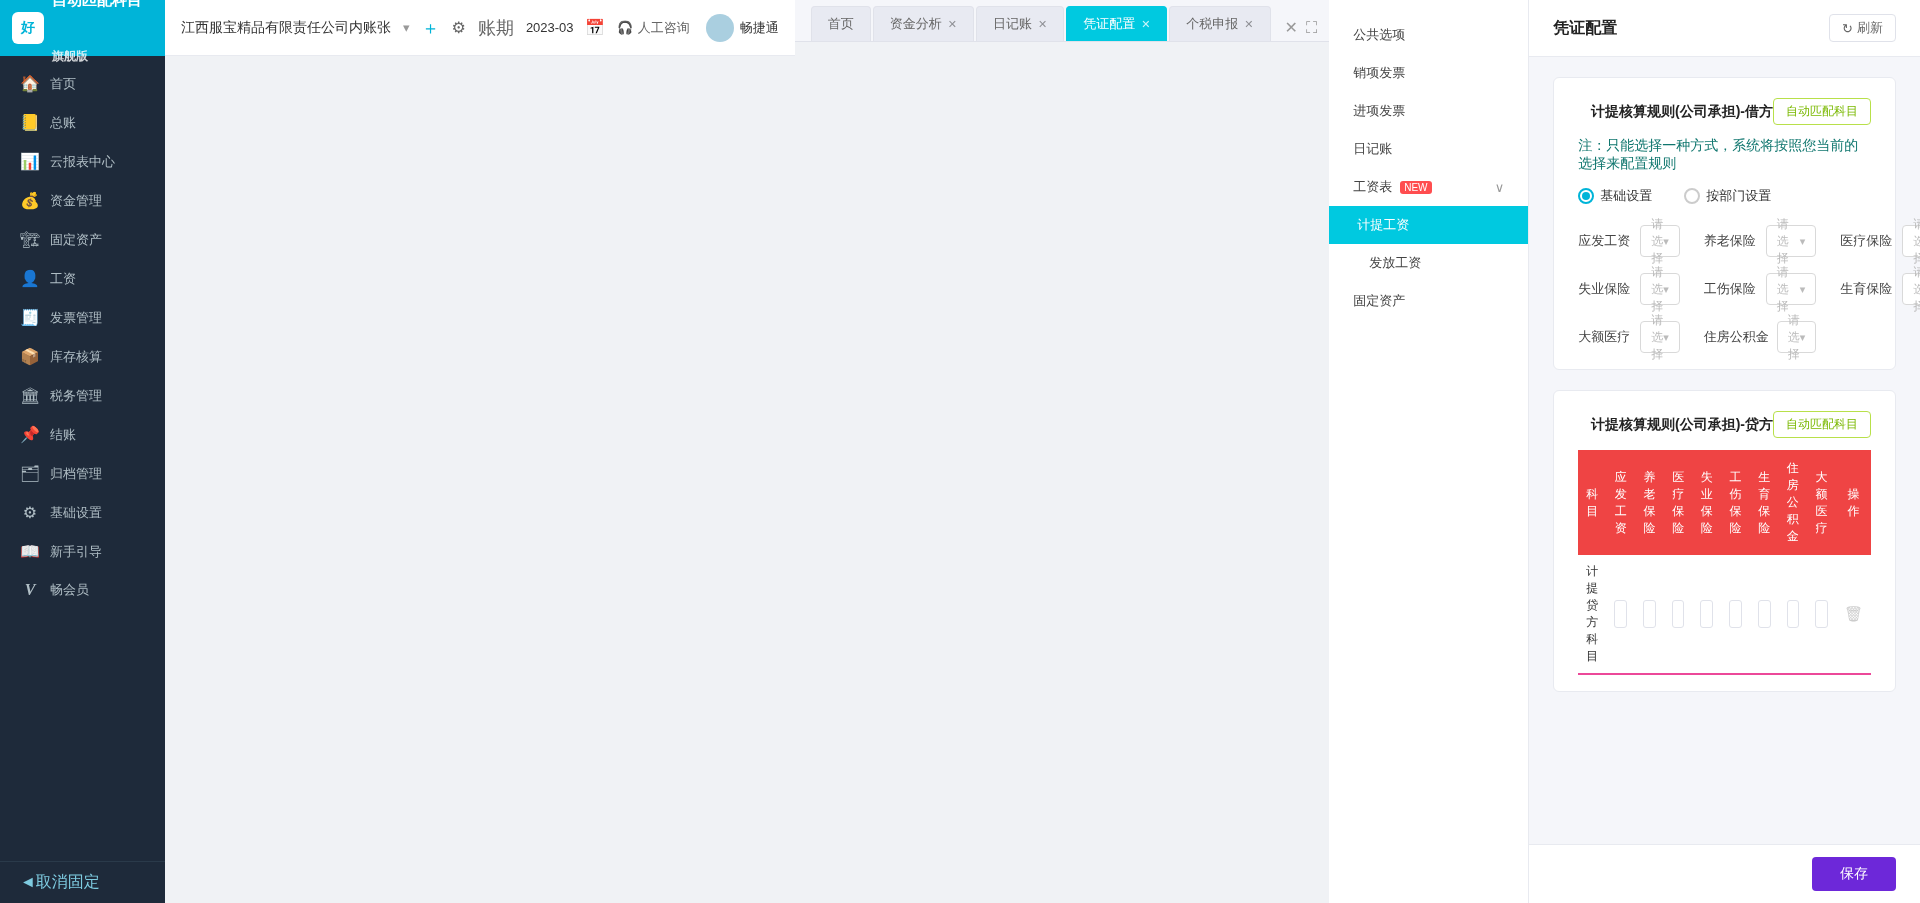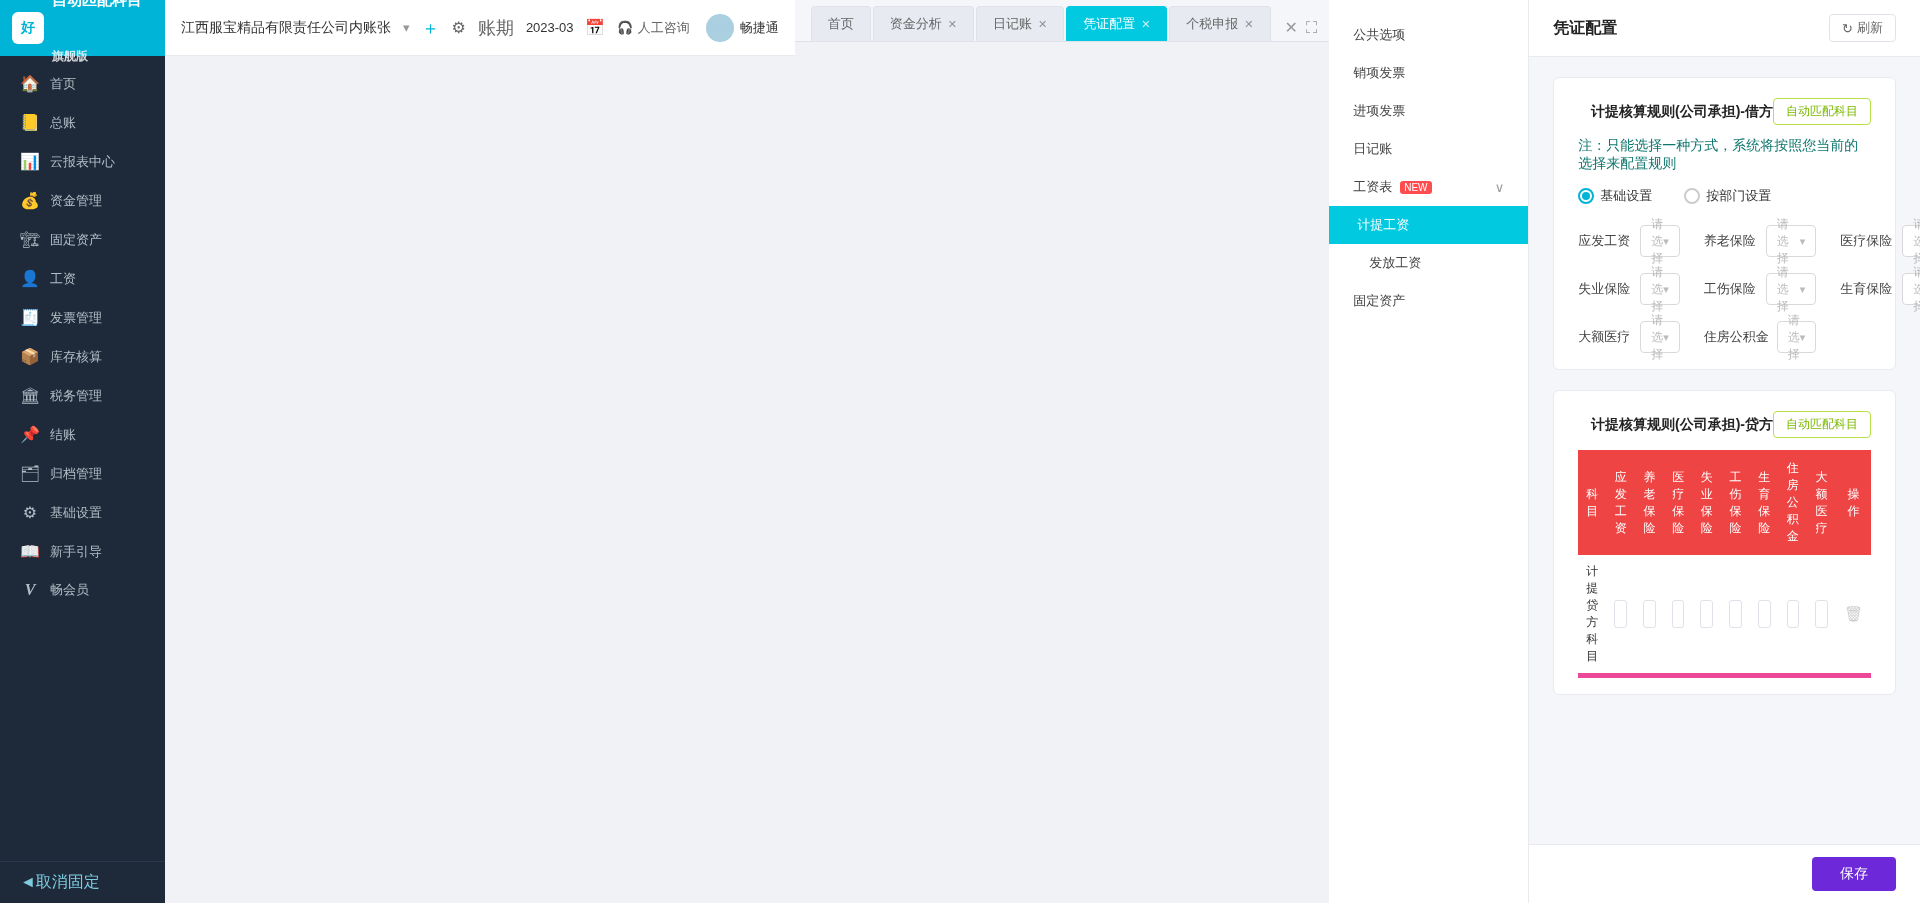--- a/index.html
+++ b/index.html
@@ -293,21 +293,21 @@
       padding: 10px 8px;
       text-align: center;
       font-weight: normal;
     }
     table tbody tr {
       background: #fff;
     }
     table tbody td {
       padding: 8px;
       text-align: center;
-      border-bottom: 5px solid #ec4899;
+      border-bottom: 2px solid #ec4899;
       color: #333;
     }
     .td-input {
       width: 100%;
       height: 28px;
       border: 1px solid #e0e2ea;
       border-radius: 3px;
       text-align: center;
       font-size: 12px;
     }

